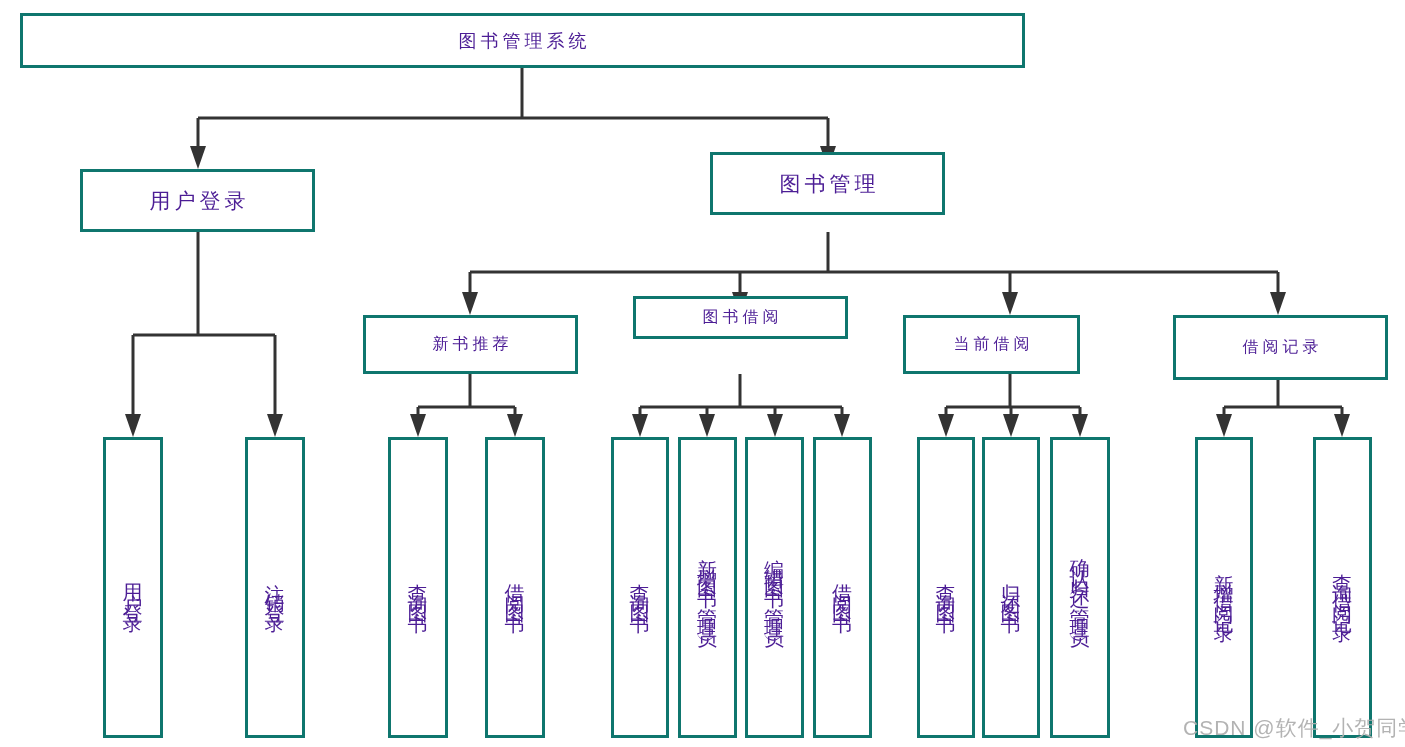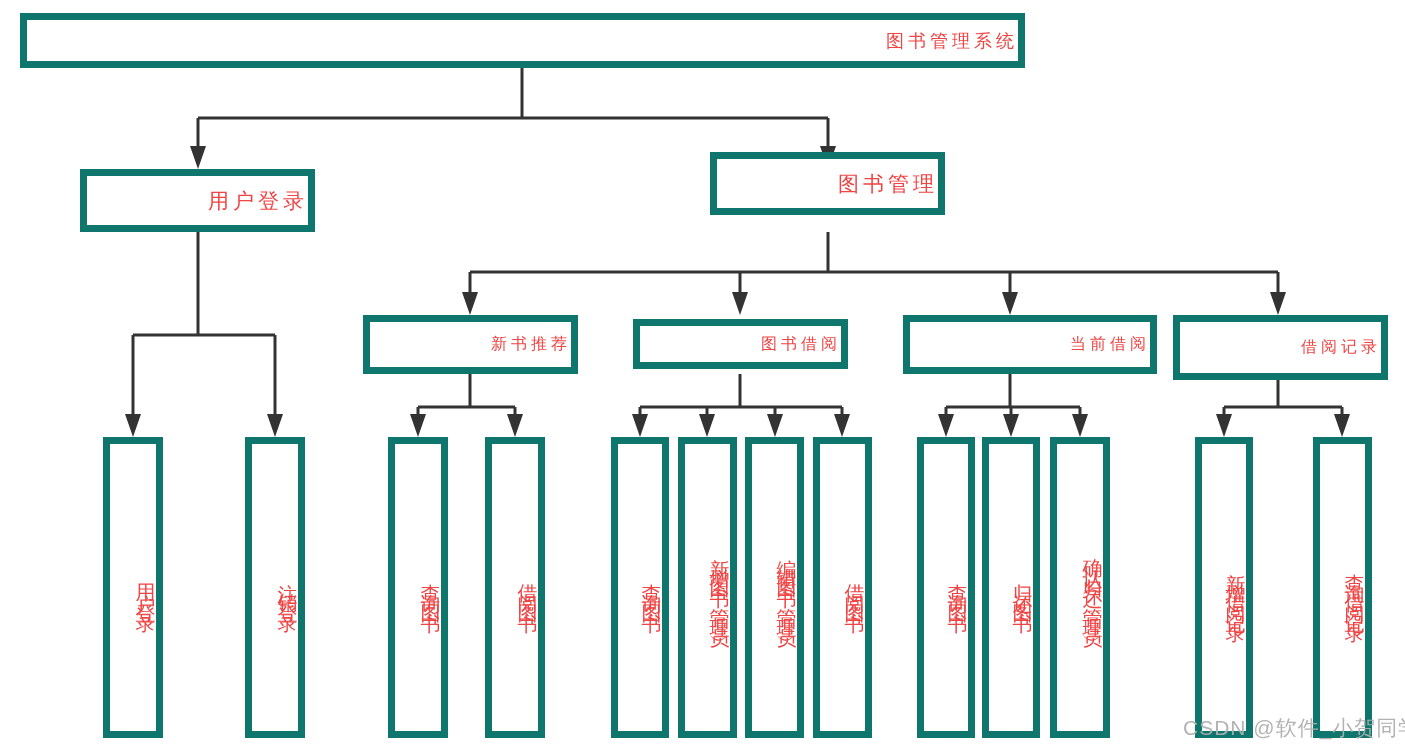--- a/index.html
+++ b/index.html
@@ -7,24 +7,24 @@
     position:relative;
     width:1405px;height:747px;
     background:#ffffff;
     font-family:"Liberation Sans","DejaVu Sans",sans-serif;
     overflow:hidden;
   }
   #connectors{position:absolute;left:0;top:0;z-index:1;}
   .box{
     position:absolute;
     box-sizing:border-box;
-    border:7px solid #0f766e;
+    border:3px solid #0f766e;
     background:#ffffff;
-    display:flex;align-items:center;justify-content:flex-end;
-    color:#ef4444;
+    display:flex;align-items:center;justify-content:center;
+    color:#4c1d95;
     z-index:2;
   }
   .h-label{letter-spacing:4px;padding-left:4px;white-space:nowrap;}
   .root-box{font-size:18px;}
   .l2-box{font-size:21px;}
   .l3-box{font-size:16px;}
   .leaf{font-size:20px;}
   .leaf .v-label{
     writing-mode:vertical-rl;
     text-orientation:mixed;
@@ -127,24 +127,24 @@
   <div class="box l2-box" style="left:80px;top:169px;width:235px;height:63px;">
     <span class="h-label">用户登录</span>
   </div>
   <div class="box l2-box" style="left:710px;top:152px;width:235px;height:63px;">
     <span class="h-label">图书管理</span>
   </div>
 
   <div class="box l3-box" style="left:363px;top:315px;width:215px;height:59px;">
     <span class="h-label">新书推荐</span>
   </div>
-  <div class="box l3-box" style="left:633px;top:319px;width:215px;height:50px;">
+  <div class="box l3-box" style="left:633px;top:296px;width:215px;height:43px;">
     <span class="h-label">图书借阅</span>
   </div>
-  <div class="box l3-box" style="left:903px;top:315px;width:254px;height:59px;">
+  <div class="box l3-box" style="left:903px;top:315px;width:177px;height:59px;">
     <span class="h-label">当前借阅</span>
   </div>
   <div class="box l3-box" style="left:1173px;top:315px;width:215px;height:65px;">
     <span class="h-label">借阅记录</span>
   </div>
 
   <div class="box leaf" style="left:103px;top:437px;width:60px;height:301px;">
     <span class="v-label">用户登录</span>
   </div>
   <div class="box leaf" style="left:245px;top:437px;width:60px;height:301px;">

